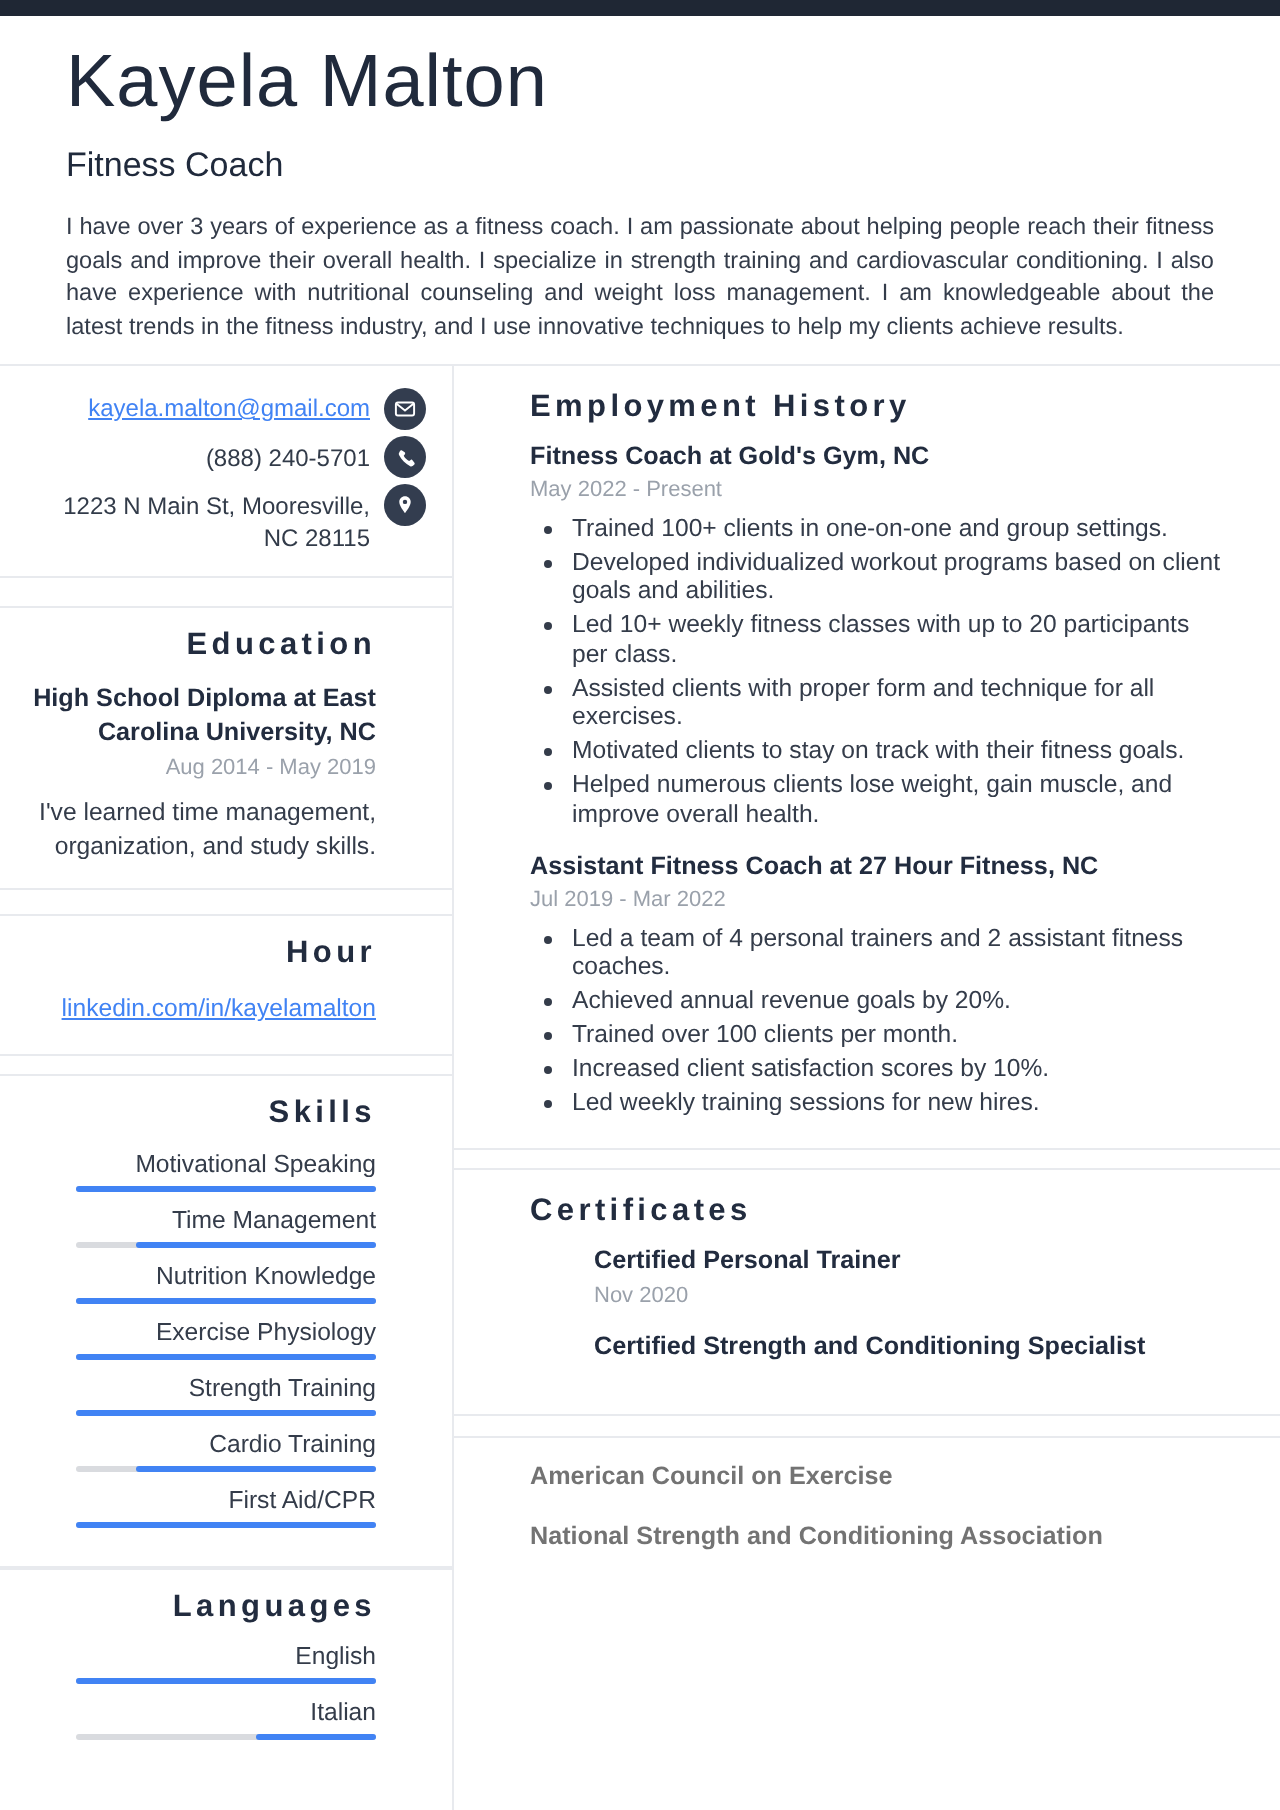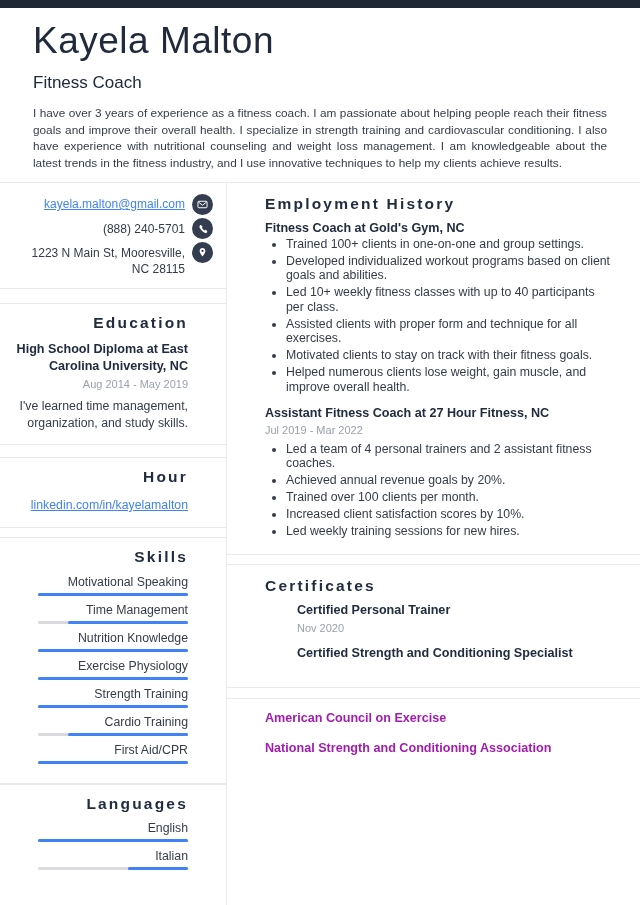--- a/index.html
+++ b/index.html
@@ -68,21 +68,21 @@
   .main-heading { font-size:15.5px; font-weight:700; letter-spacing:2.2px; color:#222c3f; line-height:1.25; margin-bottom:7px; }
   .job { margin-bottom:11px; }
   .job:last-child { margin-bottom:0; }
   .job-name { font-size:12.6px; font-weight:700; color:#222c3f; line-height:1.3; }
   .job-dates { font-size:11px; color:#9aa1ab; margin:2px 0 6px; }
   .bullets { margin:0; padding-left:21px; }
   .bullets li { font-size:12.3px; line-height:1.18; margin-bottom:2.5px; color:#343c4a; }
   .cert { margin-bottom:11px;margin-left:32px; }
   .cert-name { font-size:12.6px; font-weight:700; color:#222c3f; line-height:1.3; }
   .cert-date { font-size:11px; color:#9aa1ab; margin-top:3px; }
-  .membership { font-size:12.6px; font-weight:700; color:#a21caf; line-height:1.3; margin-bottom:13px; }
+  .membership { font-size:12.6px; font-weight:700; color:#737373; line-height:1.3; margin-bottom:13px; }
 </style>
 </head>
 <body>
 
 <div class="topbar"></div>
 
 <div class="header">
   <div class="name">Kayela Malton</div>
   <div class="job-title">Fitness Coach</div>
   <div class="summary">I have over 3 years of experience as a fitness coach. I am passionate about helping people reach their fitness goals and improve their overall health. I specialize in strength training and cardiovascular conditioning. I also have experience with nutritional counseling and weight loss management. I am knowledgeable about the latest trends in the fitness industry, and I use innovative techniques to help my clients achieve results.</div>
@@ -198,24 +198,25 @@
 
   </div>
 
   <div class="right-col">
 
     <div class="card main-card employment-card">
       <div class="main-heading">Employment History</div>
 
       <div class="job">
         <div class="job-name">Fitness Coach at Gold's Gym, NC</div>
+        <div class="job-dates">May 2022 - Present</div>
         <ul class="bullets">
           <li>Trained 100+ clients in one-on-one and group settings.</li>
           <li>Developed individualized workout programs based on client goals and abilities.</li>
-          <li>Led 10+ weekly fitness classes with up to 40 participants per class.</li>
+          <li>Led 10+ weekly fitness classes with up to 20 participants per class.</li>
           <li>Assisted clients with proper form and technique for all exercises.</li>
           <li>Motivated clients to stay on track with their fitness goals.</li>
           <li>Helped numerous clients lose weight, gain muscle, and improve overall health.</li>
         </ul>
       </div>
 
       <div class="job">
         <div class="job-name">Assistant Fitness Coach at 27 Hour Fitness, NC</div>
         <div class="job-dates">Jul 2019 - Mar 2022</div>
         <ul class="bullets">

